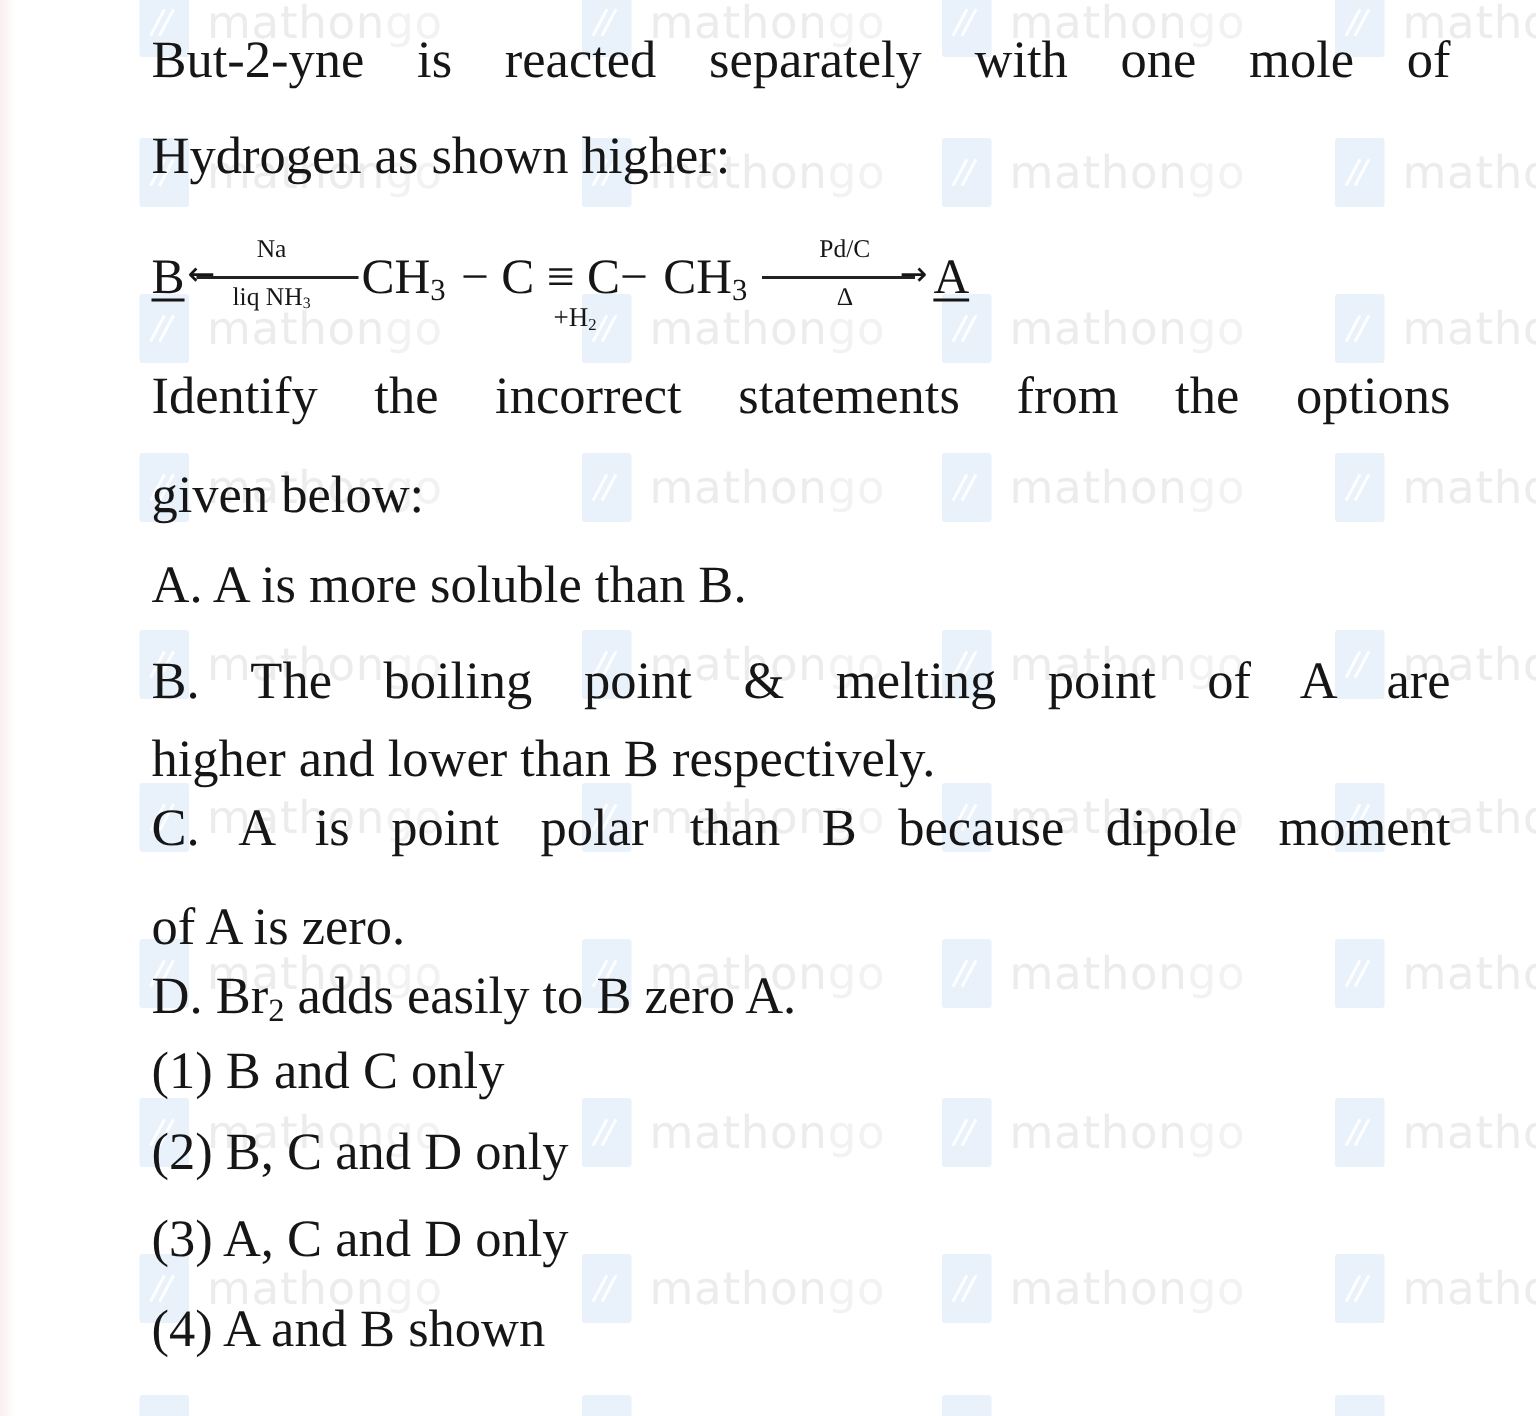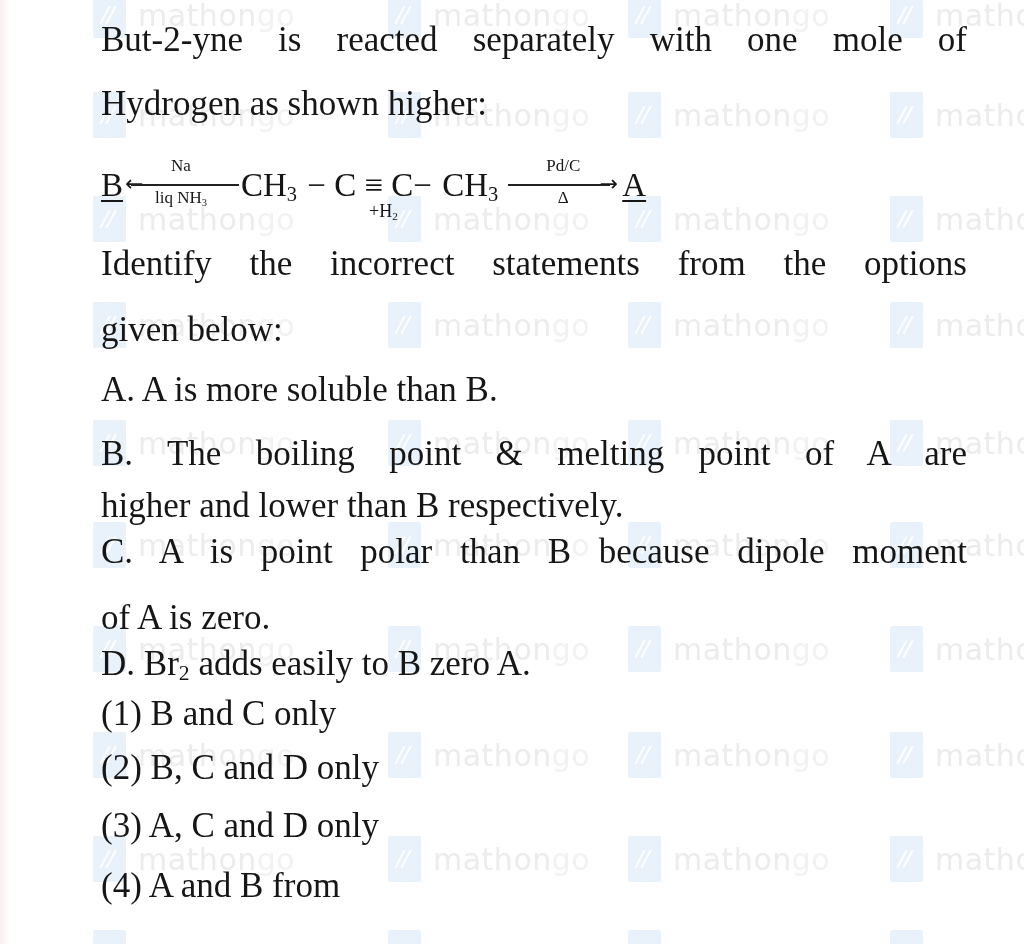--- a/index.html
+++ b/index.html
@@ -368,15 +368,15 @@
   <div class="line" style="top:694px">
     <span>(1)</span> <span>B and C only</span>
   </div>
   <div class="line" style="top:748px">
     <span>(2)</span> <span>B, C and D only</span>
   </div>
   <div class="line" style="top:806px">
     <span>(3)</span> <span>A, C and D only</span>
   </div>
   <div class="line" style="top:866px">
-    <span>(4)</span> <span>A and B from</span>
+    <span>(4)</span> <span>A and B shown</span>
   </div>
 </div>
 
 </body></html>

